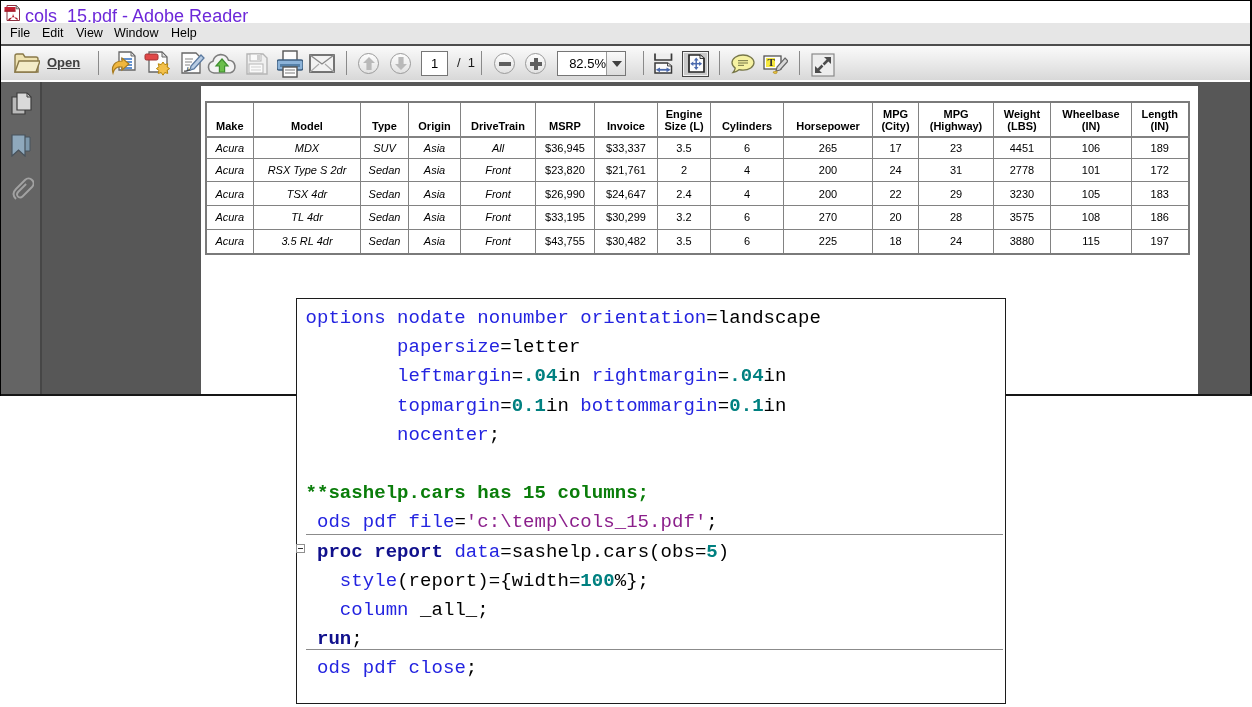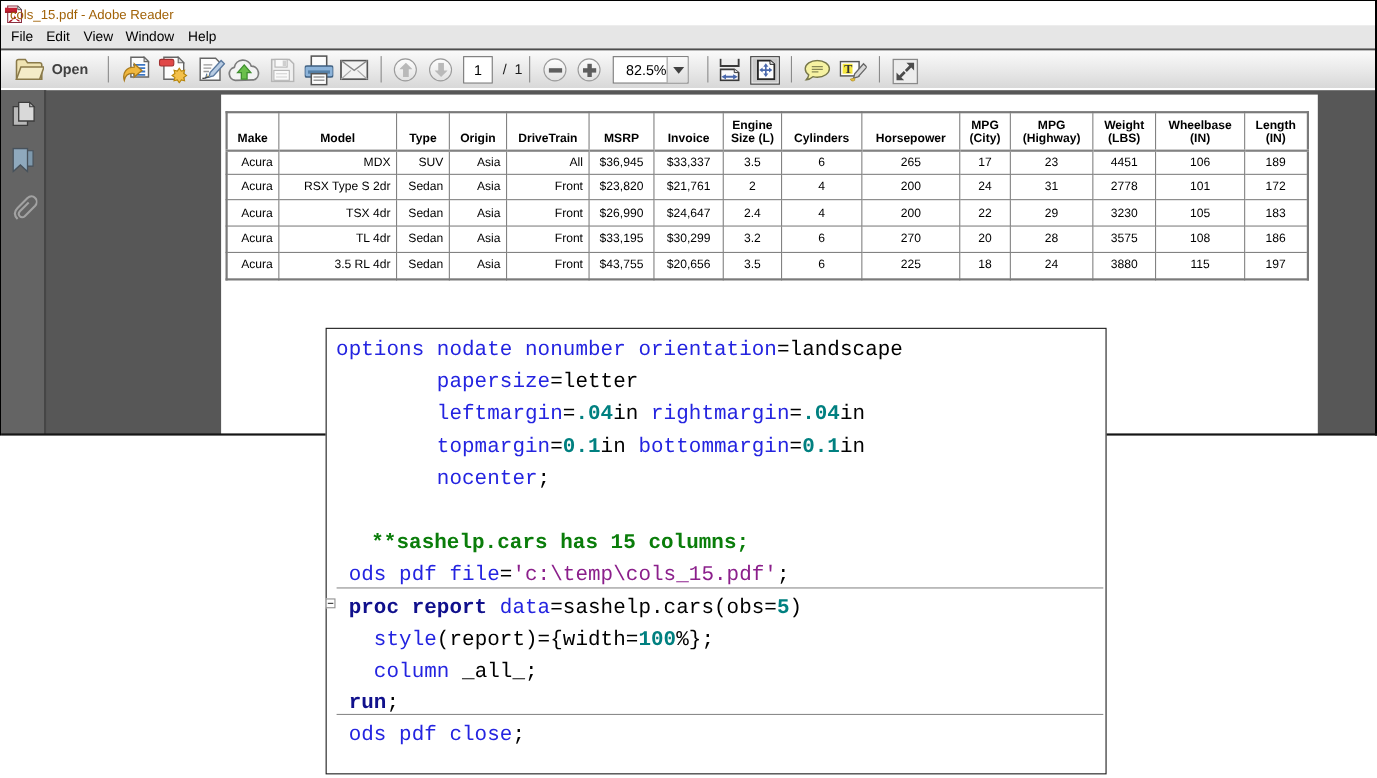--- a/index.html
+++ b/index.html
@@ -4,29 +4,29 @@
 <style>
   * { margin:0; padding:0; box-sizing:border-box; }
   html,body { width:1252px; height:707px; background:#ffffff; font-family:"Liberation Sans",sans-serif; overflow:hidden; }
   .abs { position:absolute; }
 
   
   #win { position:absolute; top:0; left:0; width:1252px; height:396px;
          border-top:1px solid #000; border-left:1px solid #000; border-right:2px solid #000;
          background:#fff; }
   #titlebar { position:absolute; top:0; left:0; width:100%; height:22px; background:#fff; }
-  #titletext { position:absolute; left:8px; top:4.5px; font-size:12px; color:#a16207; }
+  #titletext { position:absolute; left:24px; top:4.5px; font-size:18px; color:#6d28d9; }
   #menubar { position:absolute; top:22px; left:0; width:100%; height:21px; background:#e6e6e6; }
   .menuitem { position:absolute; top:3px; font-size:12.5px; color:#000; }
   #menuline { position:absolute; top:42.5px; left:0; width:100%; height:2px; background:#4d4d4d; }
   #toolbar { position:absolute; top:44.5px; left:0; width:100%; height:34px;
              background:linear-gradient(#fafafa, #e8e8e8 55%, #d8d8d8); }
   #toolbar-white { position:absolute; top:78.5px; left:0; width:100%; height:2px; background:#fdfdfd; }
   .tsep { position:absolute; top:5px; width:1px; height:24px; background:#8a8a8a; }
-  #opentext { position:absolute; left:46px; top:9px; font-size:13px; font-weight:bold; color:#404040; }
+  #opentext { position:absolute; left:46px; top:9px; font-size:13px; font-weight:bold; color:#404040;text-decoration:underline; }
 
   
   .circlebtn { position:absolute; top:7px; width:21px; height:21px; border-radius:50%;
                border:1px solid #9a9a9a; background:linear-gradient(#fdfdfd,#e2e2e2); }
   #pagebox { position:absolute; left:420px; top:5px; width:27px; height:25px; background:#fff;
              border:1px solid #767676; font-size:13px; text-align:center; line-height:23px; color:#000; }
   #pagecount { position:absolute; left:456px; top:9px; font-size:13px; color:#1a1a1a; }
   #zoombox { position:absolute; left:556px; top:5px; width:69px; height:25px; border:1px solid #767676; background:#fff; }
   #zoomtext { position:absolute; left:0; top:0; width:48px; height:23px; font-size:13px; text-align:right; line-height:23px; color:#000; }
   #zoomdrop { position:absolute; right:0; top:0; width:19px; height:23px; border-left:1px solid #9a9a9a;
@@ -38,32 +38,32 @@
   #sidebar { position:absolute; top:0; left:0; width:41px; height:100%; background:#646464; border-right:2px solid #464646; }
   #botline { position:absolute; top:393px; left:0; width:1252px; height:2px; background:#161616; }
   #page { position:absolute; left:200px; top:4px; width:997px; height:309px; background:#fff; }
 
   
   #cartable { position:absolute; left:3.5px; top:15px; border-collapse:collapse; table-layout:fixed; }
   #cartable td, #cartable th { border:1.5px solid #828282; font-size:11px; overflow:hidden; white-space:nowrap; }
   #cartable { border:2px solid #7a7a7a; }
   #cartable th { border-bottom-width:2.5px; font-weight:bold; text-align:center; vertical-align:bottom; padding:2px 2px 4px 2px; height:35px; color:#000; }
   #cartable td { padding:2px 5px; vertical-align:middle; color:#000; }
-  #cartable td.l { text-align:right; }
+  #cartable td.l { text-align:center;font-style:italic; }
   #cartable td.r { text-align:center; }
 
   
   #codebox { position:absolute; left:296px; top:298px; width:710px; height:406px;
              background:#fff; border:1px solid #1c1c1c; }
   #code { position:absolute; left:8.5px; top:4.9px; font-family:"Liberation Mono",monospace;
           font-size:19px; line-height:29.2px; letter-spacing:0.05px; color:#000; white-space:pre; }
   .kb { color:#2424e0; }           
   .nv { color:#10108c; font-weight:bold; }  
   .tl { color:#008080; font-weight:bold; }  
-  .gr { color:#0a7d0a; font-weight:bold;margin-left:32px; }  
+  .gr { color:#0a7d0a; font-weight:bold; }  
   .pu { color:#8b1f8b; }           
   .sep { position:absolute; left:9px; width:697px; height:1px; background:#8b8b8b; }
   #collapse { position:absolute; left:-1px; top:245px; width:9px; height:9px; background:#fff; border:1px solid #909090; }
   #collapse:after { content:""; position:absolute; left:1px; top:3px; width:5px; height:1px; background:#333; }
 </style>
 </head>
 <body>
 
 <div id="win">
   <div id="titlebar">
@@ -361,21 +361,21 @@
               <td class="r">108</td>
               <td class="r">186</td>
             </tr>
         <tr style="height:24.9px">
               <td class="l">Acura</td>
               <td class="l">3.5 RL 4dr</td>
               <td class="l">Sedan</td>
               <td class="l">Asia</td>
               <td class="l">Front</td>
               <td class="r">$43,755</td>
-              <td class="r">$20,656</td>
+              <td class="r">$30,482</td>
               <td class="r">3.5</td>
               <td class="r">6</td>
               <td class="r">225</td>
               <td class="r">18</td>
               <td class="r">24</td>
               <td class="r">3880</td>
               <td class="r">115</td>
               <td class="r">197</td>
             </tr>
       </tbody>

